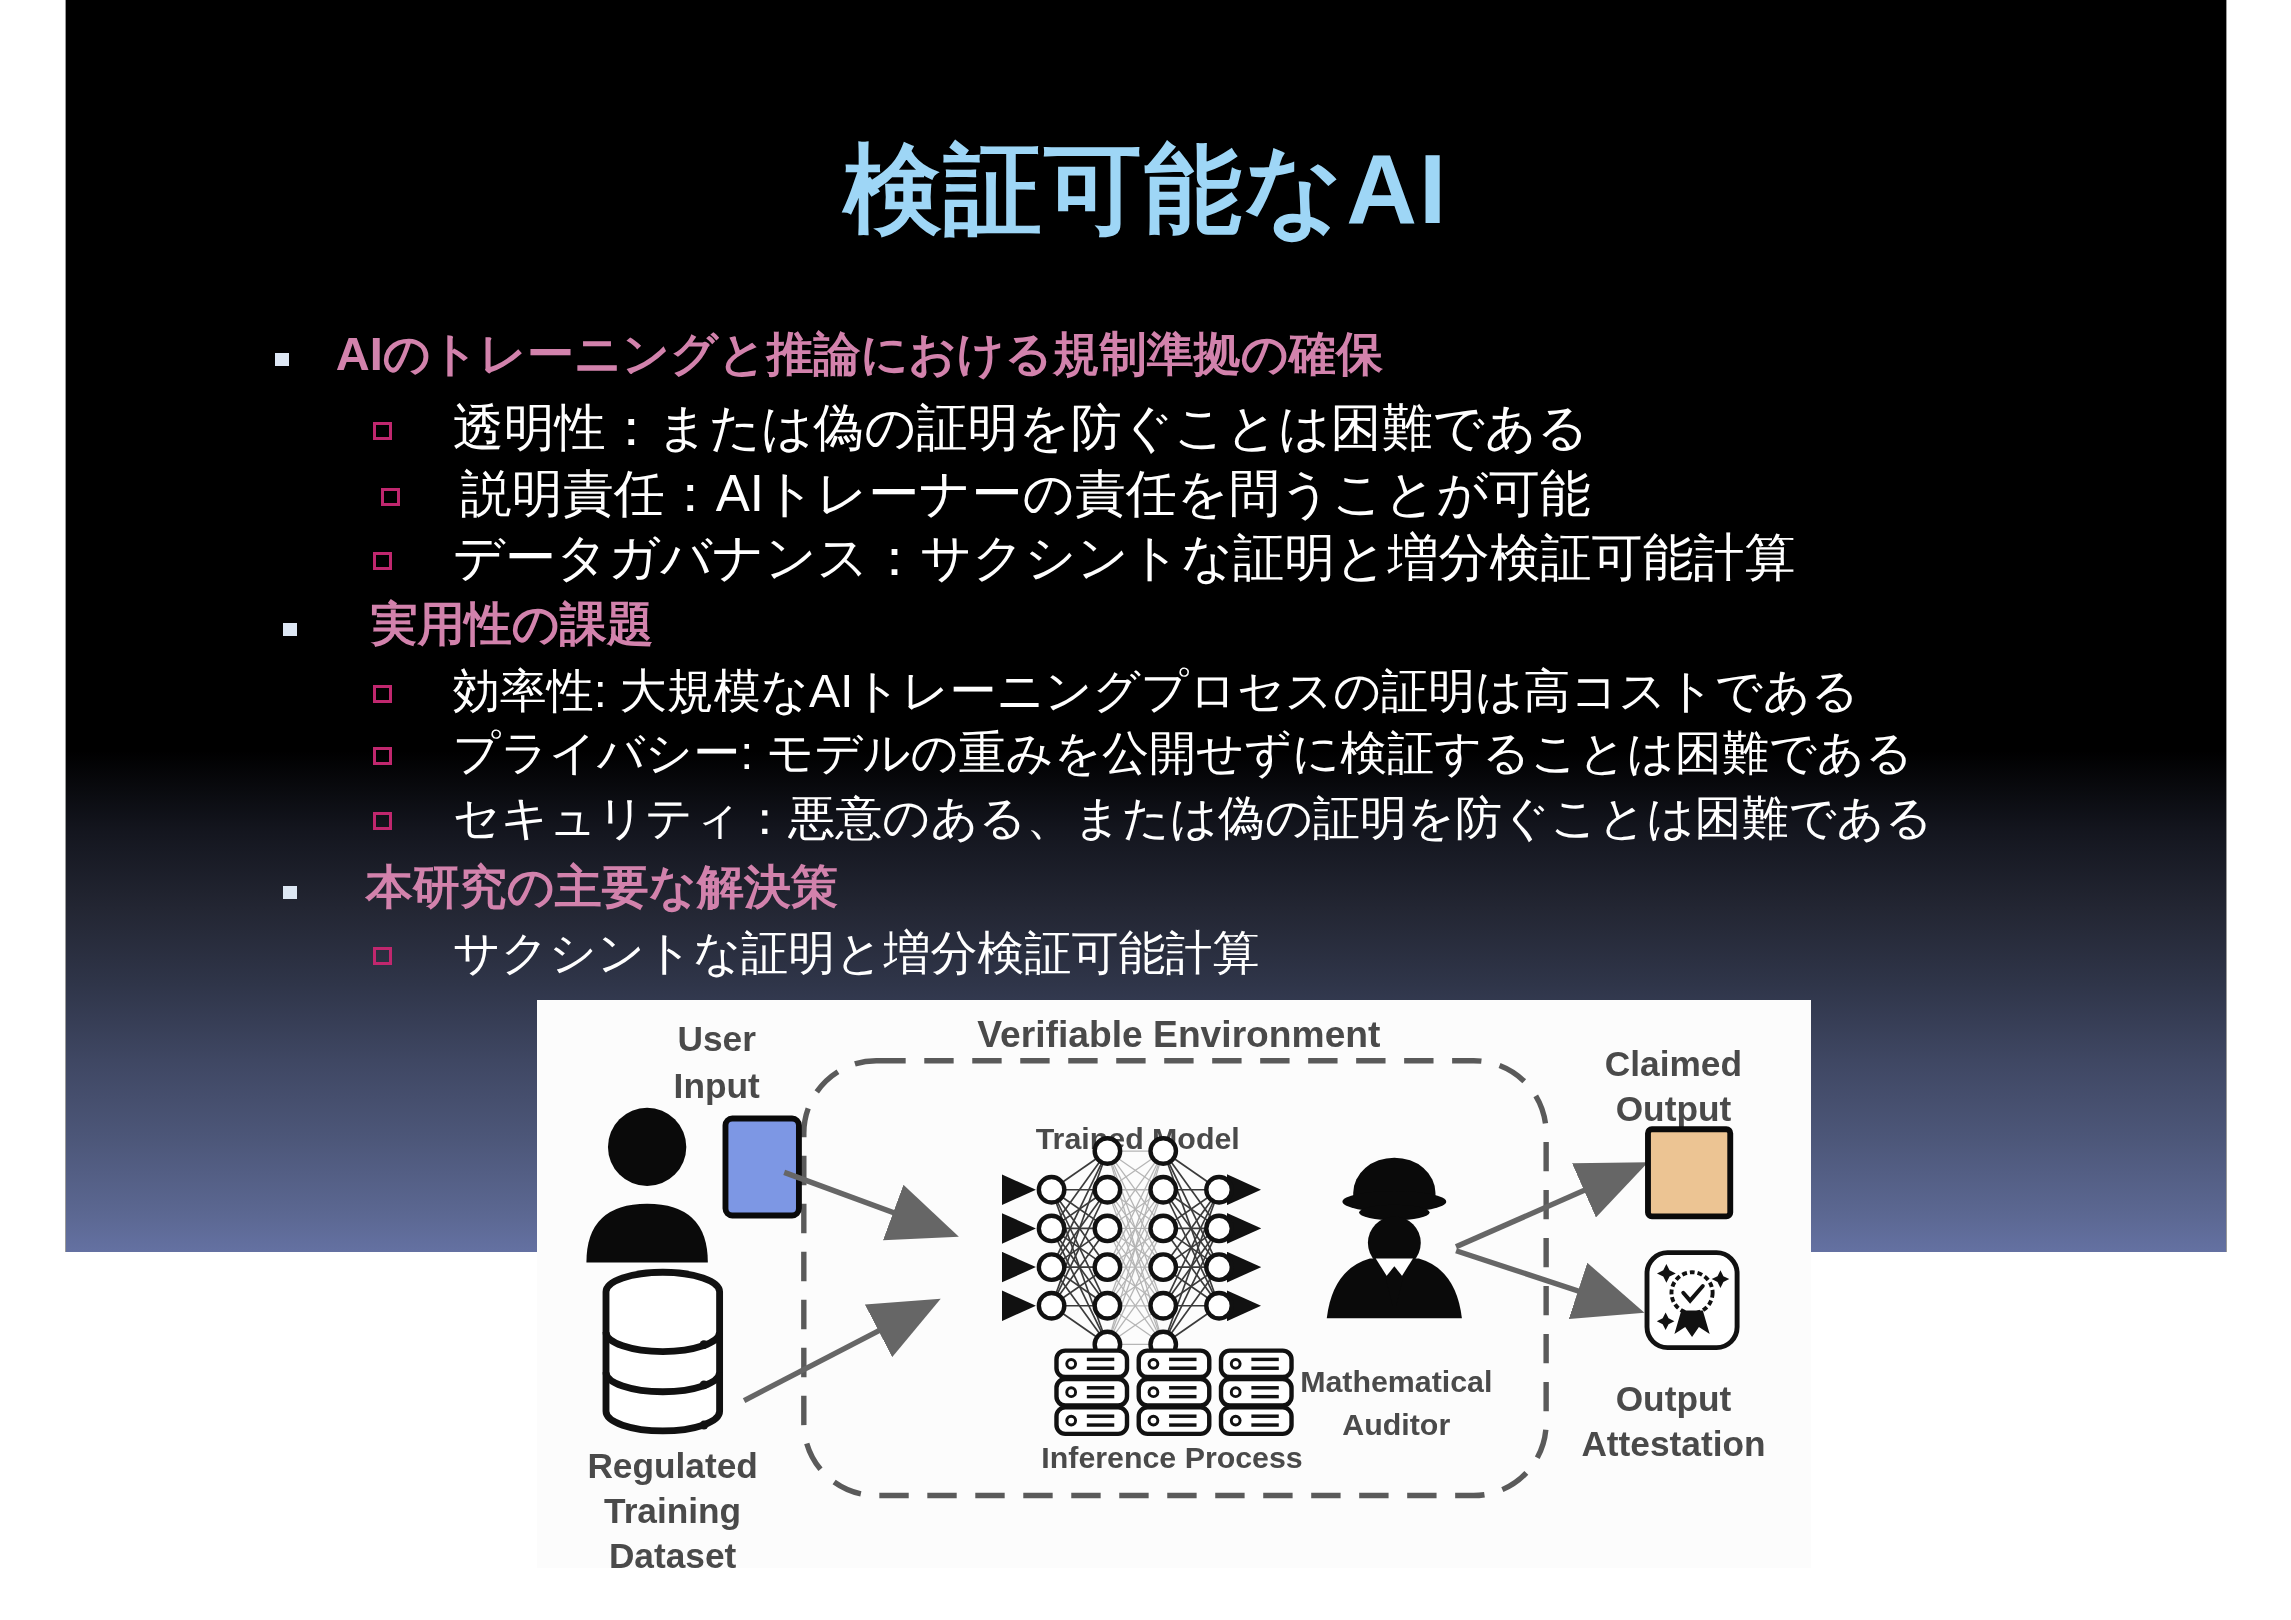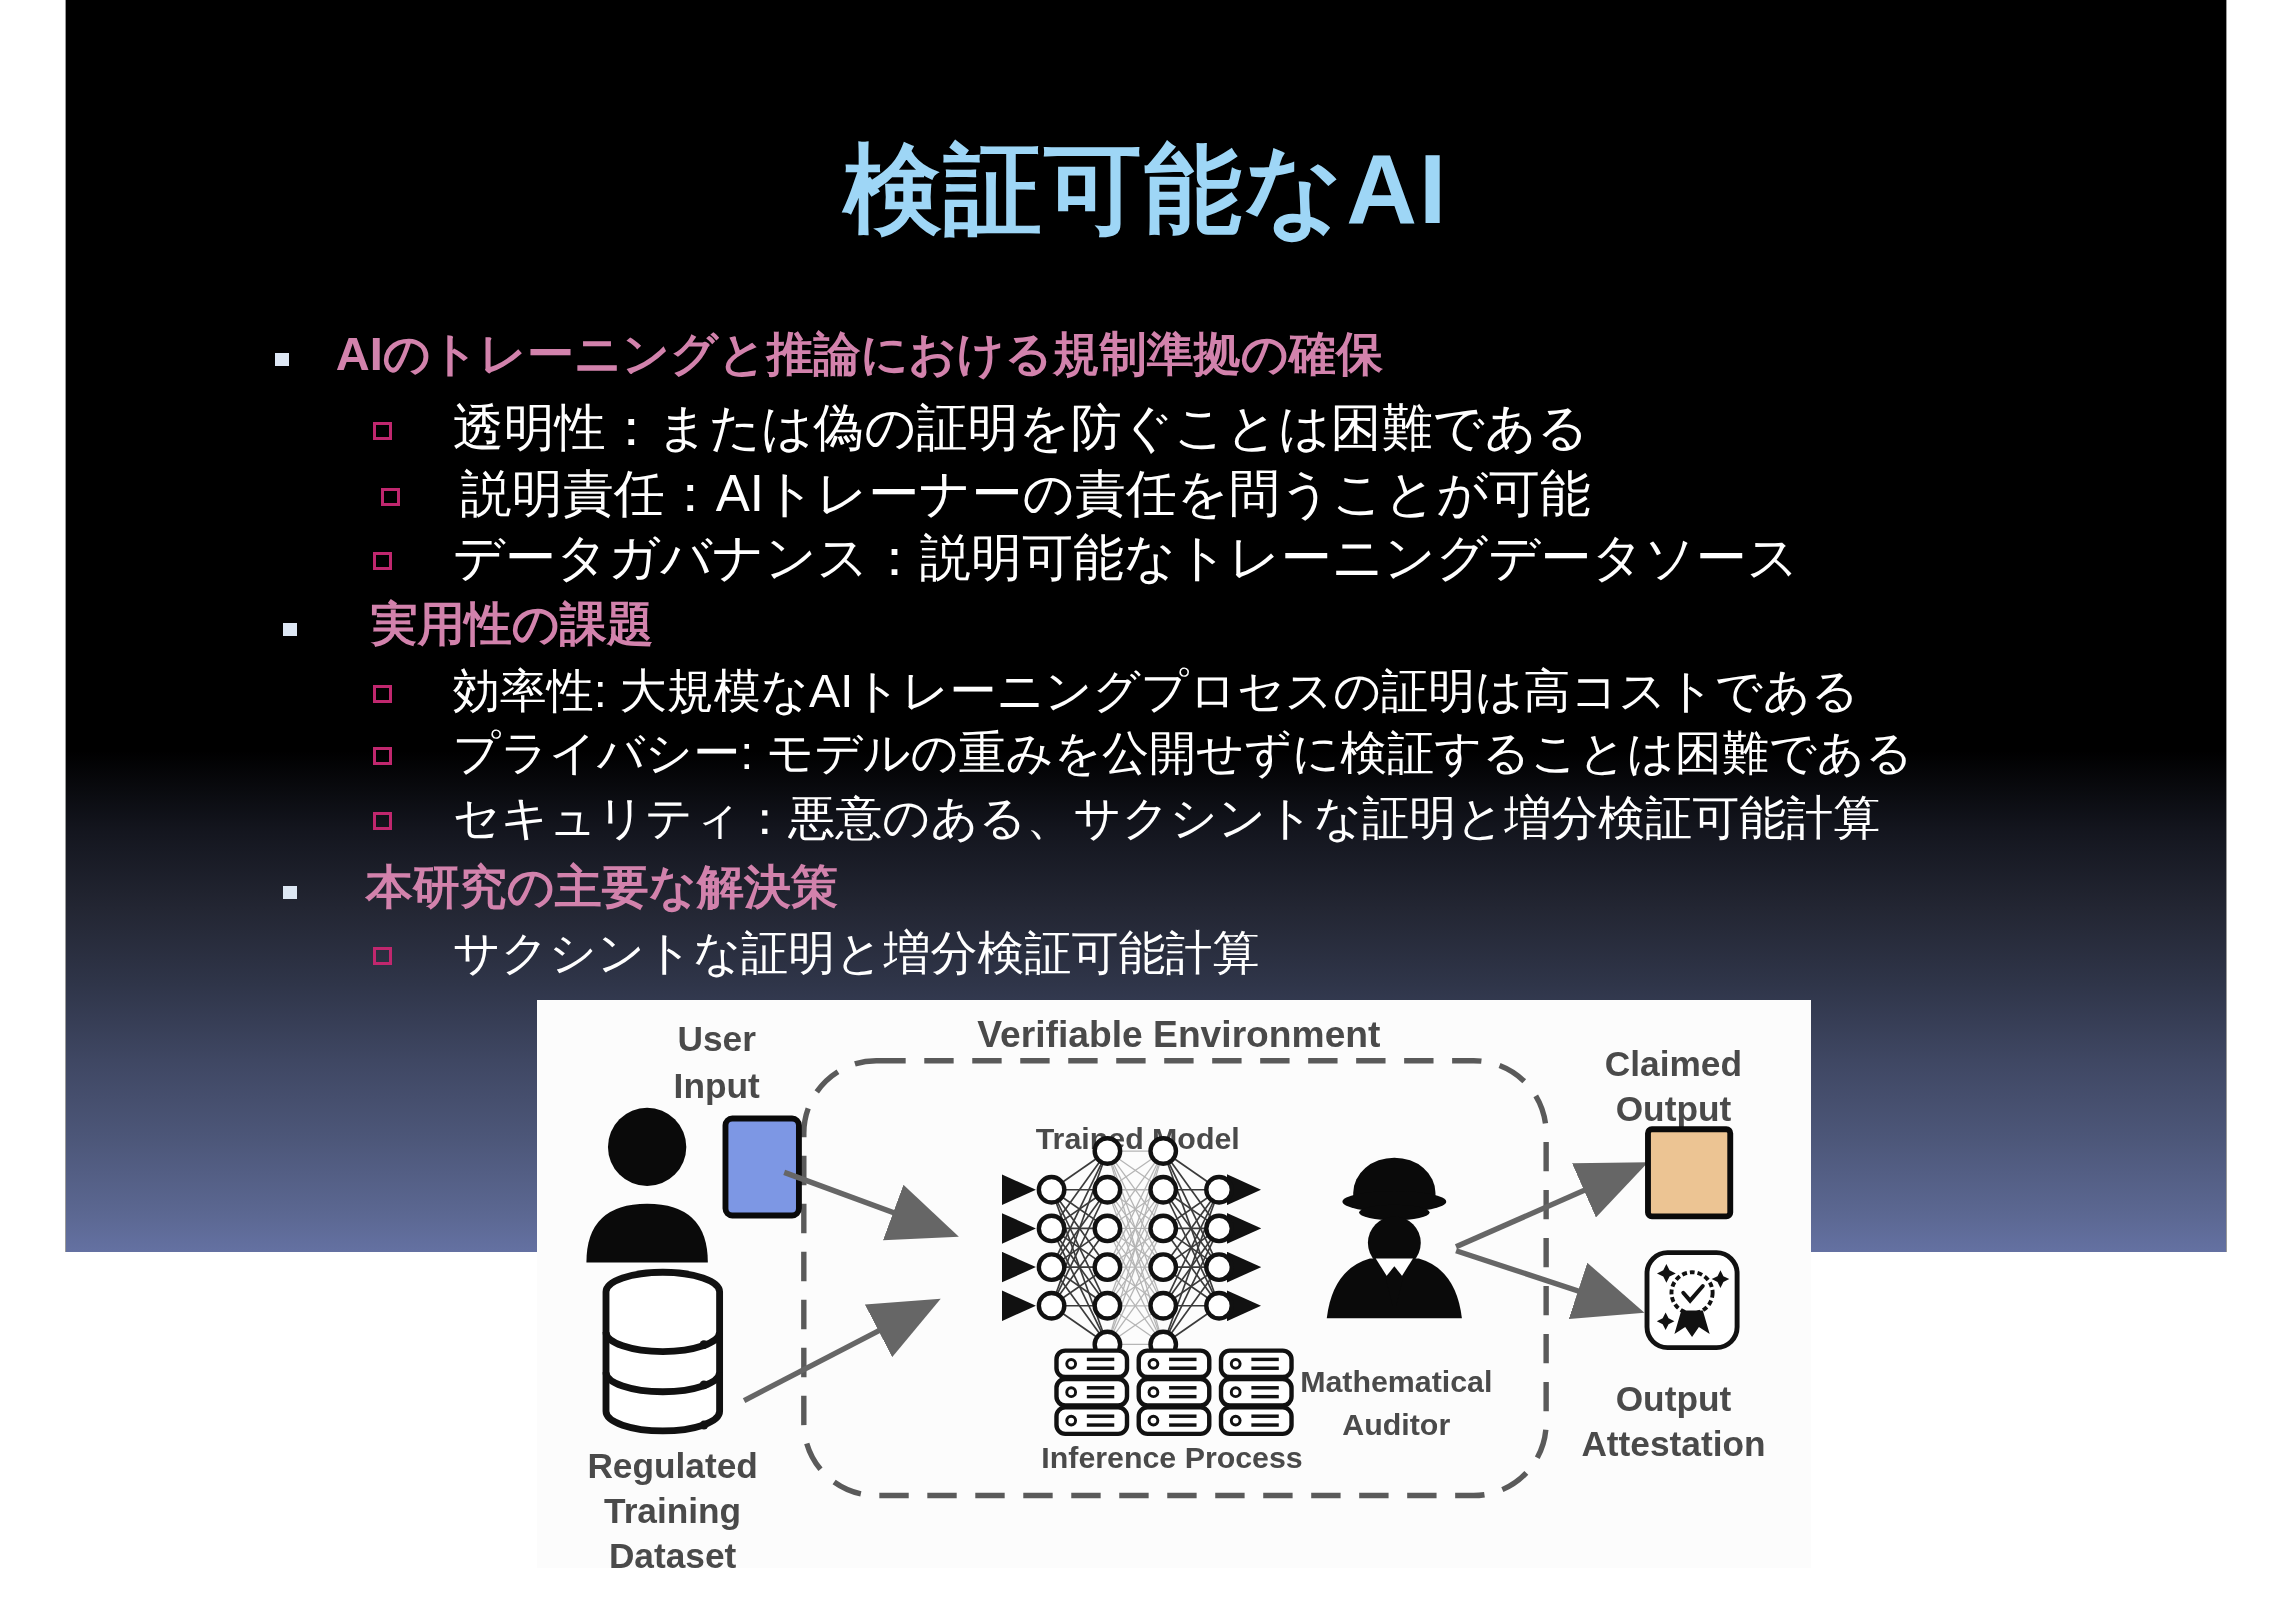--- a/index.html
+++ b/index.html
@@ -39,38 +39,38 @@
     <div class="row" style="left:307px;top:400px;gap:61px">
       <span class="b2" style="margin-top:21.6px"></span>
       <span class="i-txt sz1">透明性：または偽の証明を防ぐことは困難である</span>
     </div>
     <div class="row" style="left:315px;top:466px;gap:61px">
       <span class="b2" style="margin-top:21.6px"></span>
       <span class="i-txt sz1">説明責任：AIトレーナーの責任を問うことが可能</span>
     </div>
     <div class="row" style="left:307px;top:530px;gap:61px">
       <span class="b2" style="margin-top:21.6px"></span>
-      <span class="i-txt sz1">データガバナンス：説明可能なトレーニングデータソース</span>
+      <span class="i-txt sz1">データガバナンス：サクシントな証明と増分検証可能計算</span>
     </div>
 
     <div class="row" style="left:217px;top:598px;gap:74px">
       <span class="b1" style="margin-top:24.5px"></span>
       <span class="h-txt">実用性の課題</span>
     </div>
     <div class="row" style="left:307px;top:665px;gap:61px">
       <span class="b2" style="margin-top:19.6px"></span>
       <span class="i-txt sz2">効率性: 大規模なAIトレーニングプロセスの証明は高コストである</span>
     </div>
     <div class="row" style="left:307px;top:727px;gap:61px">
       <span class="b2" style="margin-top:19.6px"></span>
       <span class="i-txt sz2">プライバシー: モデルの重みを公開せずに検証することは困難である</span>
     </div>
     <div class="row" style="left:307px;top:792px;gap:61px">
       <span class="b2" style="margin-top:19.6px"></span>
-      <span class="i-txt sz2">セキュリティ：悪意のある、サクシントな証明と増分検証可能計算</span>
+      <span class="i-txt sz2">セキュリティ：悪意のある、または偽の証明を防ぐことは困難である</span>
     </div>
 
     <div class="row" style="left:217px;top:861px;gap:69px">
       <span class="b1" style="margin-top:24.5px"></span>
       <span class="h-txt">本研究の主要な解決策</span>
     </div>
     <div class="row" style="left:307px;top:927px;gap:61px">
       <span class="b2" style="margin-top:19.6px"></span>
       <span class="i-txt sz2">サクシントな証明と増分検証可能計算</span>
     </div>

